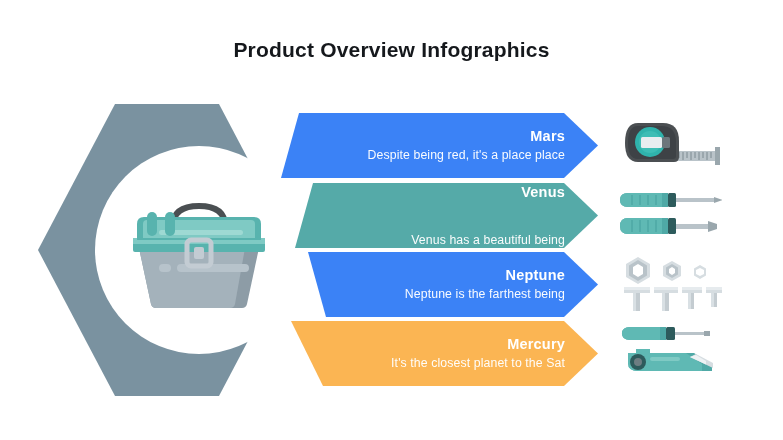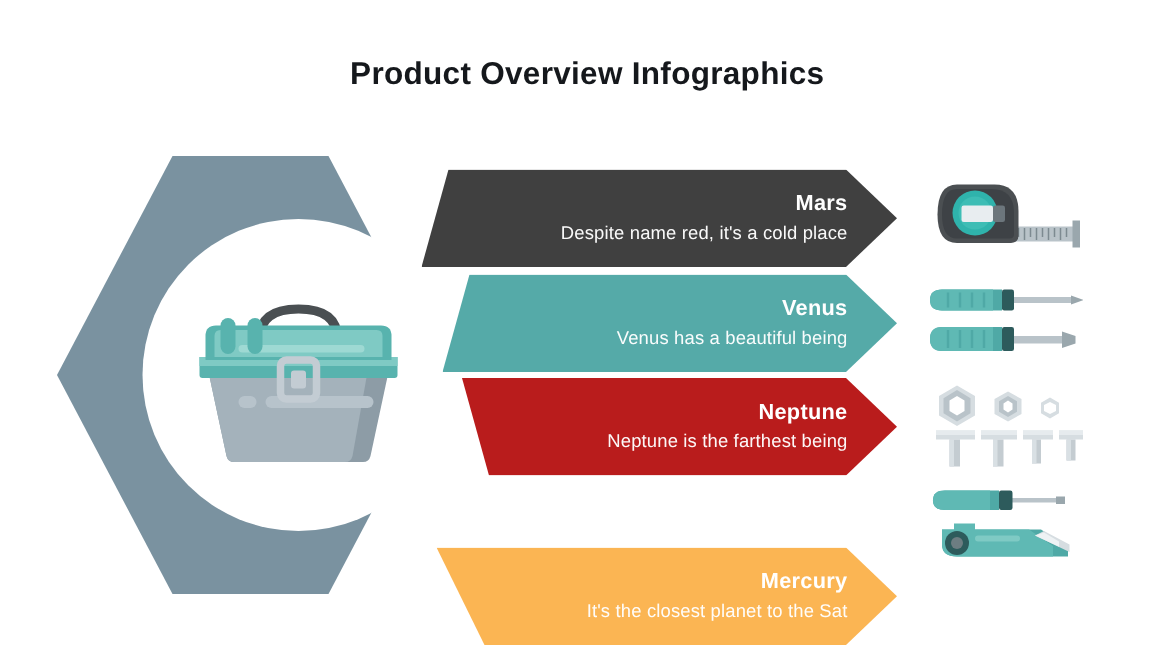--- a/index.html
+++ b/index.html
@@ -71,35 +71,35 @@
   .banner-sub{
     font-size:12.3px;
     font-weight:normal;
     line-height:1.25;
     letter-spacing:.1px;
     opacity:.97;
   }
 
   #banner-mars{
     left:281px; top:113px; width:317px;
-    background:#404040;
+    background:#3b82f6;
     clip-path: polygon(16px 0, 100% 0, 100% 50%, 100% 50%, 100% 100%, 0 100%);
   }
   #banner-venus{
     left:295px; top:183px; width:303px;
     background:#55aaa8;
+    justify-content:space-between;
   }
   #banner-neptune{
     left:308px; top:252px; width:290px;
-    background:#b91c1c;
+    background:#3b82f6;
   }
   #banner-mercury{
     left:291px; top:321px; width:307px;
     background:#fbb553;
-    margin-top:44px;
   }
 
   
   .tool-art{
     position:absolute;
     width:110px; height:62px;
   }
   #tool-tape      { left:619px; top:115px; }
   #tool-screwdrivers { left:616px; top:184px; }
   #tool-nuts      { left:616px; top:253px; }
@@ -141,21 +141,21 @@
       <rect x="22" y="26" width="10" height="24" rx="5" fill="#58b3ae"></rect>
       <rect x="40" y="26" width="10" height="24" rx="5" fill="#58b3ae"></rect>
 
       <rect x="62" y="54" width="24" height="26" rx="4" fill="none" stroke="#c3ccd3" stroke-width="5"></rect>
       <rect x="69" y="61" width="10" height="12" rx="2" fill="#c3ccd3"></rect>
     </svg>
   </div>
 
   <div class="banner" id="banner-mars" style="clip-path: polygon(18px 0, 283px 0, 317px 32.5px, 283px 65px, 0 65px);">
     <div class="banner-title">Mars</div>
-    <div class="banner-sub">Despite name red, it's a cold place</div>
+    <div class="banner-sub">Despite being red, it's a place place</div>
   </div>
 
   <div class="banner" id="banner-venus" style="clip-path: polygon(18px 0, 269px 0, 303px 32.5px, 269px 65px, 0 65px);">
     <div class="banner-title">Venus</div>
     <div class="banner-sub">Venus has a beautiful being</div>
   </div>
 
   <div class="banner" id="banner-neptune" style="clip-path: polygon(0 0, 256px 0, 290px 32.5px, 256px 65px, 18px 65px);">
     <div class="banner-title">Neptune</div>
     <div class="banner-sub">Neptune is the farthest being</div>

